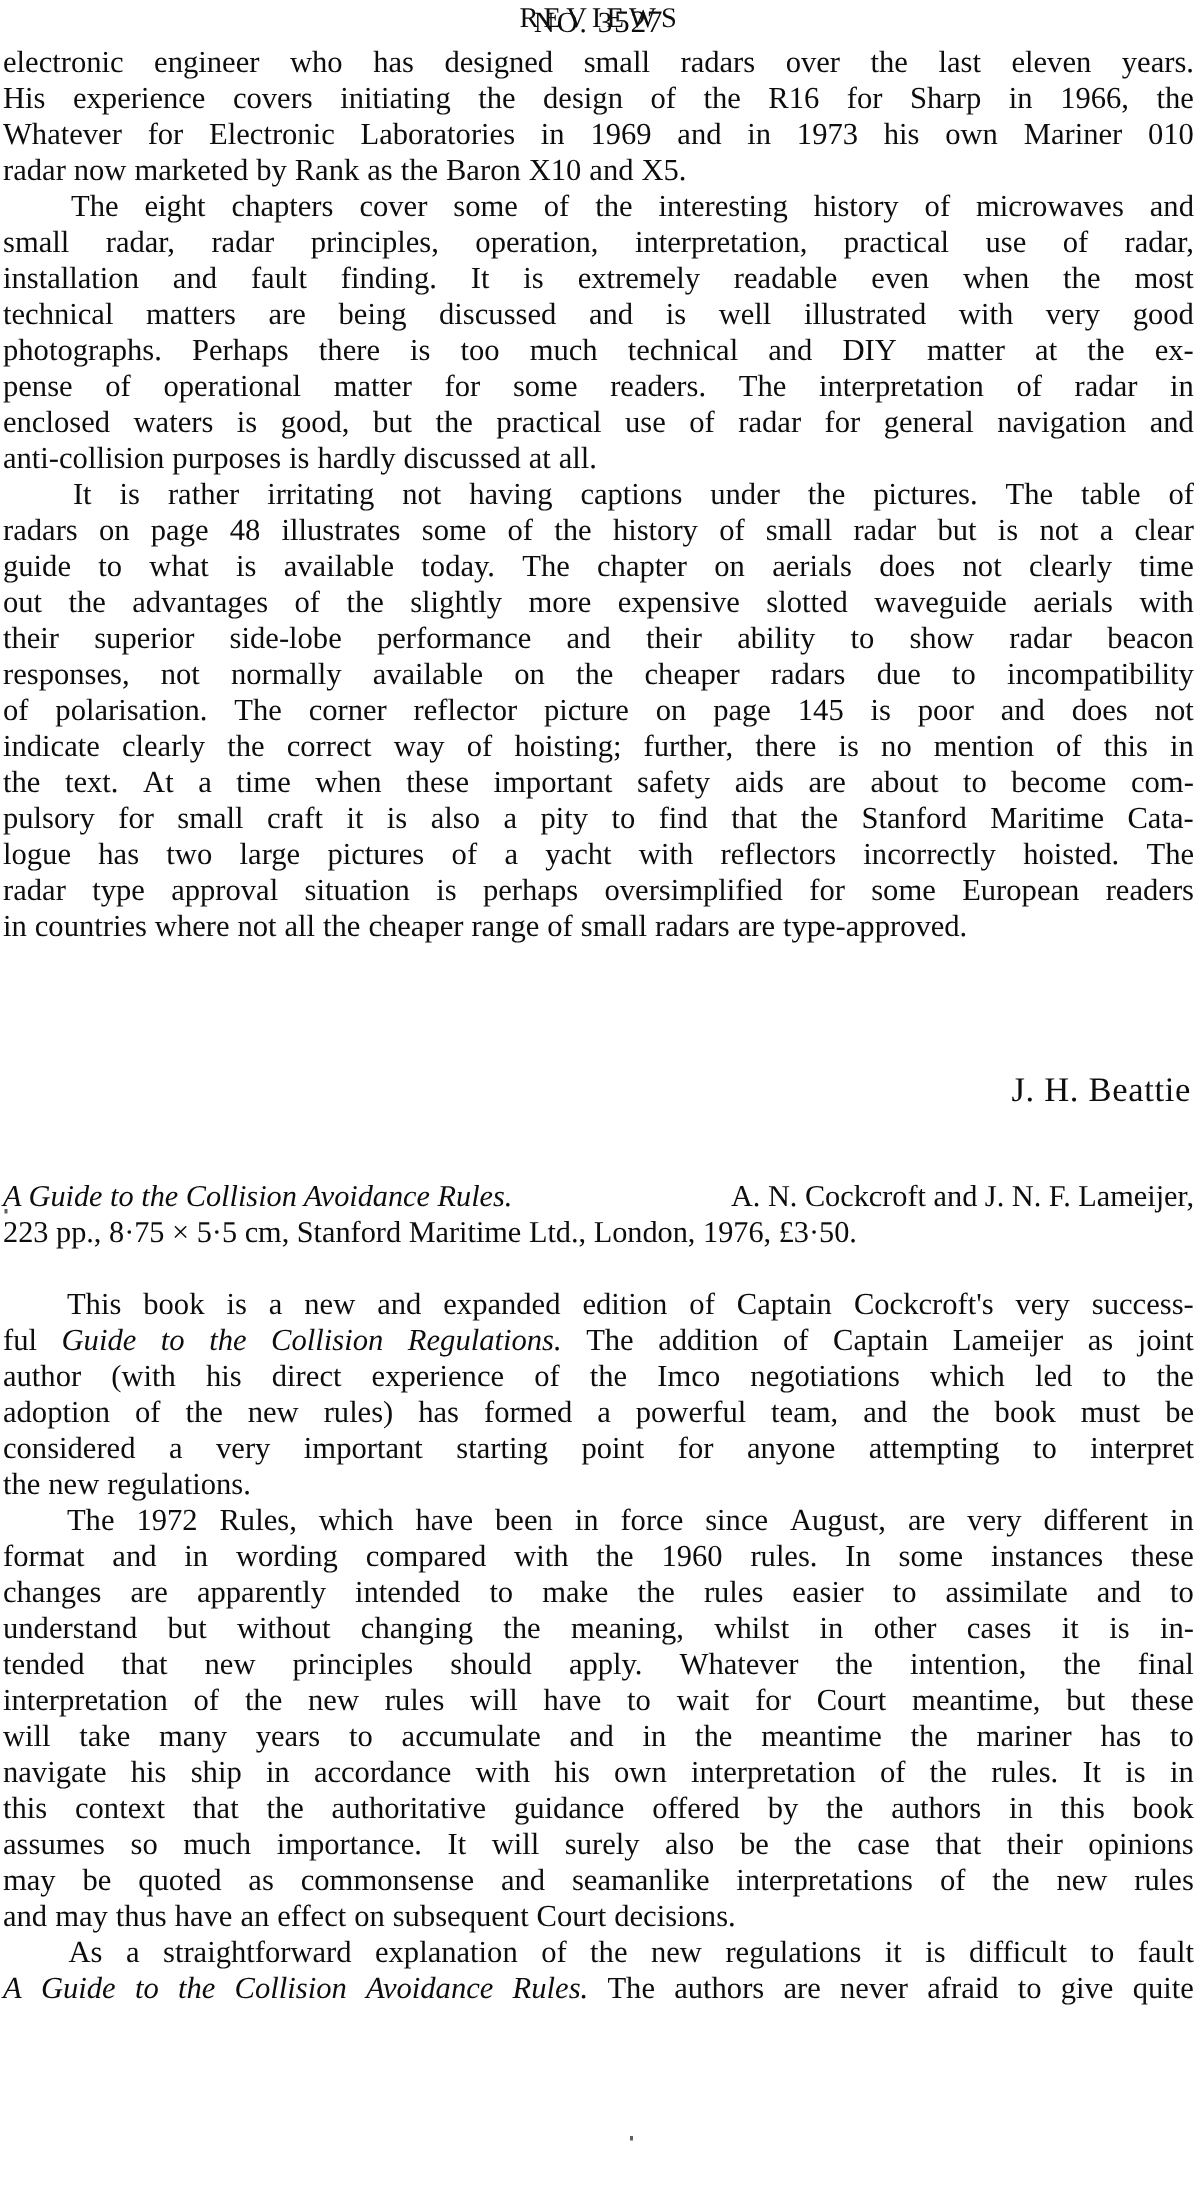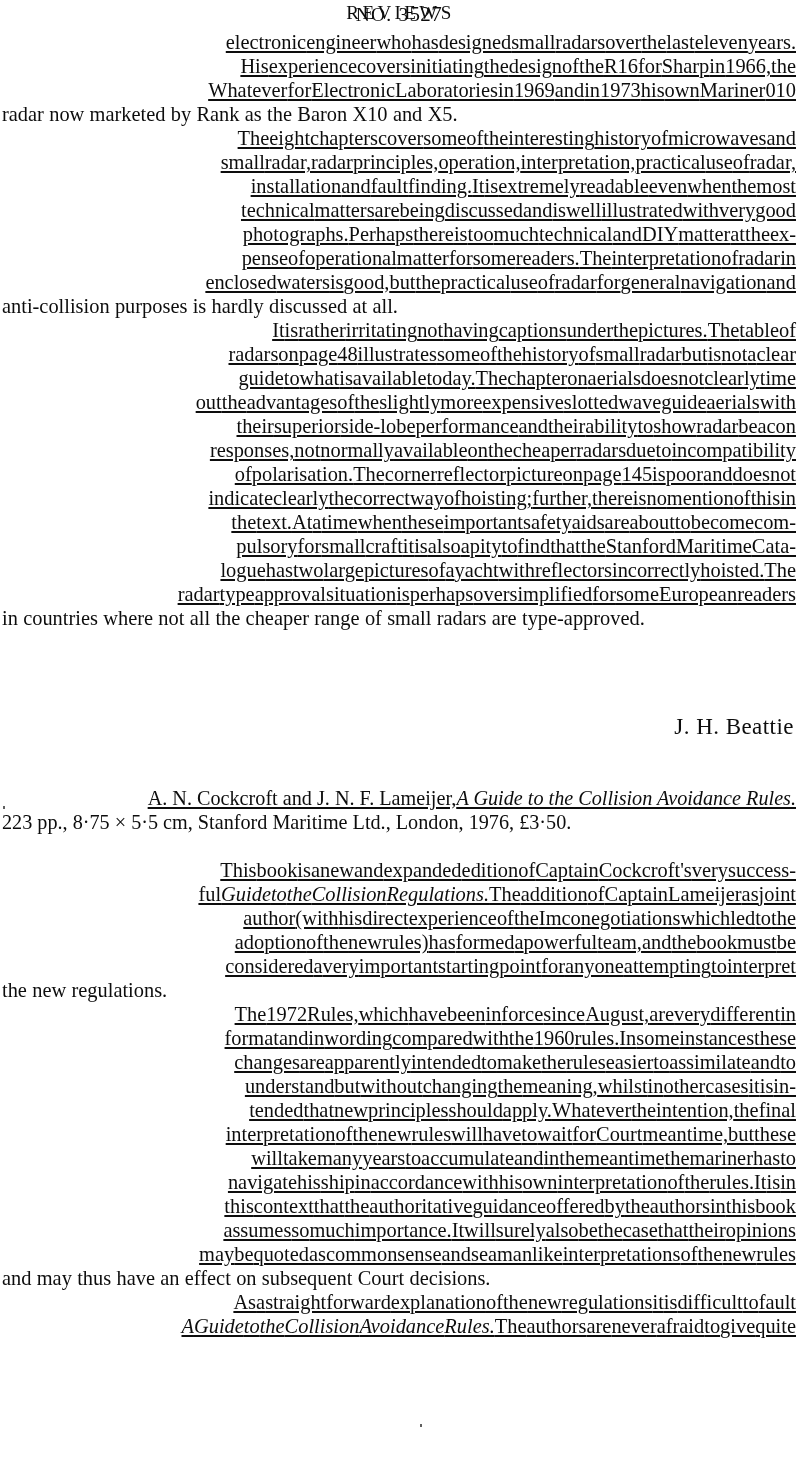--- a/index.html
+++ b/index.html
@@ -57,21 +57,21 @@
   .ln {
     display: flex;
     width: 100%;
     height: 24px;
     line-height: 24px;
     font-size: 20.4px;
     white-space: pre;
     overflow: visible;
   }
   
-  .ln.just { justify-content: flex-end; text-decoration: underline; }
+  .ln.just { justify-content: space-between; }
   
   .ln.last { justify-content: flex-start; }
   .ln.last .w { margin-right: 0.26em; }
   .ln.last .w:last-child { margin-right: 0; }
 
   .w { display: inline-block; }
   .it { font-style: italic; }
 
   
   .indent { display: inline-block; width: 28px; flex: 0 0 28px; }
@@ -203,21 +203,21 @@
         <span class="w">in</span><span class="w">countries</span><span class="w">where</span><span class="w">not</span><span class="w">all</span><span class="w">the</span><span class="w">cheaper</span><span class="w">range</span><span class="w">of</span><span class="w">small</span><span class="w">radars</span><span class="w">are</span><span class="w">type-approved.</span>
       </div>
     </div>
 
   </div>
 
   <div class="signature" style="top:715px;">J. H. Beattie</div>
 
   <div class="citation" style="top:786px;">
     <div class="ln just">
-      <span class="w">A. N. Cockcroft and J. N. F. Lameijer,</span><span class="w it">A Guide to the Collision Avoidance Rules.</span>
+      <span class="w it">A Guide to the Collision Avoidance Rules.</span><span class="w">A. N. Cockcroft and J. N. F. Lameijer,</span>
     </div>
     <div class="ln last">
       <span class="w">223 pp., 8·75 × 5·5 cm, Stanford Maritime Ltd., London, 1976, £3·50.</span>
     </div>
   </div>
 
   <div class="body-text" style="top:858px;">
 
     <div class="para">
       <div class="ln just">

